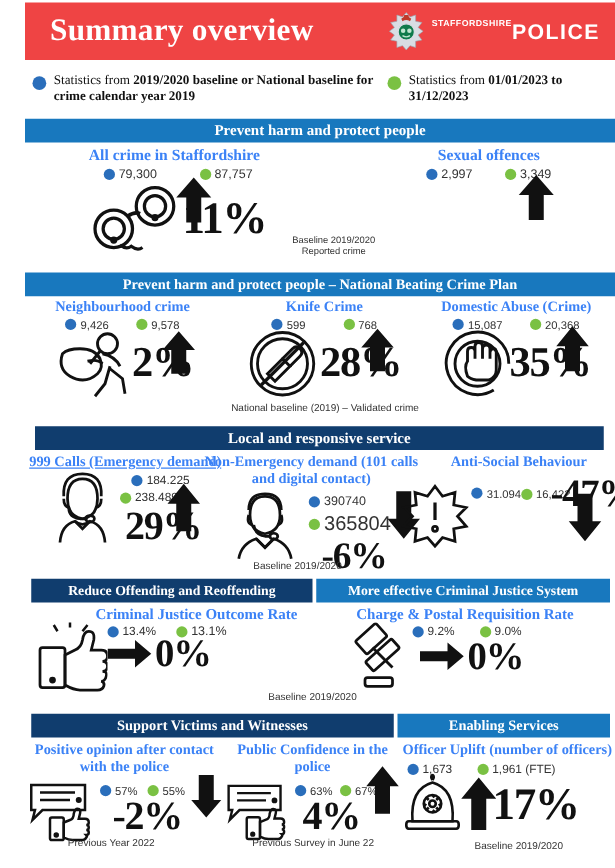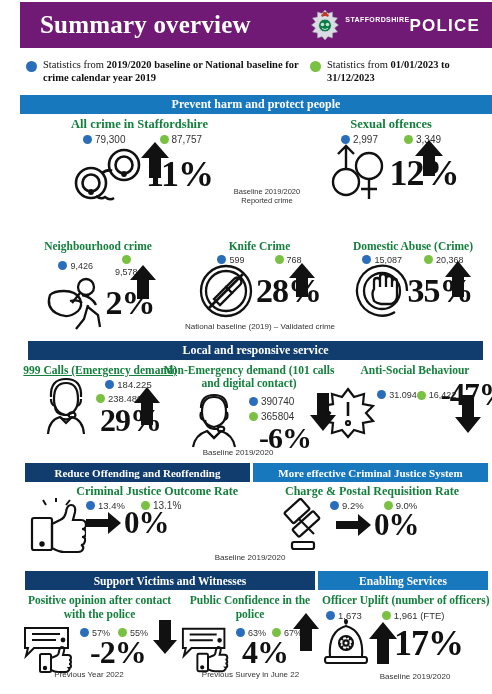--- a/index.html
+++ b/index.html
@@ -7,21 +7,21 @@
     width: 492px; height: 694px;
     background: #ffffff;
     font-family: "Liberation Serif", serif;
     overflow: hidden;
   }
   .page { position: relative; width: 492px; height: 694px; background: #fff; }
 
   
   .header {
     position: absolute; left: 20px; top: 2px; width: 472px; height: 46px;
-    background: #701a75;
+    background: #ef4444;
     display: flex; align-items: center; justify-content: space-between;
   }
   .header-title {
     color: #ffffff; font-size: 25px; font-weight: bold;
     font-family: "Liberation Serif", serif; letter-spacing: .2px;
     margin-left: 20px; white-space: nowrap;
   }
   .brand { display: flex; align-items: center; gap: 5px; margin-right: 12px; }
   .crest { width: 30px; height: 32px; flex: 0 0 auto; }
   .brand-text { display: flex; line-height: 1; }
@@ -59,21 +59,21 @@
     font-family: "Liberation Serif", serif; font-weight: bold;
     display: flex; align-items: center; justify-content: center;
   }
   .banner-dark { background: #103d6e; }
   .banner-light { background: #1878be; }
 
   
   .block { position: absolute; }
   .block-title {
     font-family: "Liberation Serif", serif; font-weight: bold;
-    color: #15803d; text-align: center; line-height: 1.12;
+    color: #3b82f6; text-align: center; line-height: 1.12;
   }
   .values { display: flex; align-items: center; justify-content: center; }
   .val {
     display: flex; align-items: center; gap: 3px;
     font-family: "Liberation Sans", sans-serif; color: #333;
   }
   .val .dot { width: 9px; height: 9px; }
   .figure { display: flex; align-items: center; justify-content: center; }
   .pct {
     font-family: "Liberation Serif", serif; font-weight: bold;
@@ -170,47 +170,37 @@
     <div class="values" style="gap:26px; margin-top:3px;">
       <span class="val" style="font-size:10px;">
           <span class="dot dot-blue"></span>
           <span>2,997</span>
         </span>
       <span class="val" style="font-size:10px;">
           <span class="dot dot-green"></span>
           <span>3,349</span>
         </span>
     </div>
-    <div class="figure" style="margin-top:-3px;">
-      <span class="icon-wrap">
-        <svg width="70" height="62" viewBox="0 0 70 62" fill="none" stroke="#111" stroke-width="2.4">
-          <circle cx="22" cy="40" r="13"></circle>
-          <path d="M22 27 L22 4 M14 12 L22 4 L30 12"></path>
-          <circle cx="45" cy="24" r="13"></circle>
-          <path d="M45 37 L45 57 M37 47 L53 47"></path>
-        </svg>
-      </span>
-      <span class="pct" style="font-size:36px; margin-left:-4px;">12%</span>
-    </div>
     <span class="icon-wrap" style="position:absolute; left:118px; top:22px;">
       <svg width="30" height="38" viewBox="0 0 30 38">
           <path d="M15 1 L29 17 L21 17 L21 37 L9 37 L9 17 L1 17 Z" fill="#111"></path>
         </svg>
     </span>
   </div>
 
+  <div class="banner banner-light" style="left:20px; top:218px; width:472px; height:19px; font-size:11.5px;">Prevent harm and protect people – National Beating Crime Plan</div>
 
   <div class="block" style="left:14px; top:240px; width:168px;">
     <div class="block-title" style="font-size:11.5px;">Neighbourhood crime</div>
     <div class="values" style="gap:22px; margin-top:2px;">
       <span class="val" style="font-size:9px;">
           <span class="dot dot-blue"></span>
           <span>9,426</span>
         </span>
-      <span class="val" style="font-size:9px;flex-direction:column;">
+      <span class="val" style="font-size:9px;">
           <span class="dot dot-green"></span>
           <span>9,578</span>
         </span>
     </div>
     <div class="figure" style="margin-top:-2px;">
       <span class="icon-wrap">
         <svg width="76" height="56" viewBox="0 0 76 56" fill="none" stroke="#111" stroke-width="2.3">
           <circle cx="44" cy="12" r="8"></circle>
           <path d="M8 20 q-4 12 6 18 q12 7 22 -2 q5 -5 2 -12 q-4 -8 -16 -8 q-10 0 -14 4 Z"></path>
           <path d="M38 18 L30 28 M40 20 q10 2 14 10"></path>
@@ -343,21 +333,21 @@
         </svg>
       </span>
       <div style="display:flex; flex-direction:column; margin-left:8px; margin-top:4px;">
         <div class="values" style="justify-content:flex-start;">
           <span class="val" style="font-size:10px;">
               <span class="dot dot-blue"></span>
               <span>390740</span>
             </span>
         </div>
         <div class="values" style="justify-content:flex-start; margin-top:4px;">
-          <span class="val" style="font-size:10px;">
+          <span class="val" style="font-size:16px;">
               <span class="dot dot-green"></span>
               <span>365804</span>
             </span>
         </div>
         <span class="pct" style="font-size:30px; margin-top:2px; margin-left:10px;">-6%</span>
       </div>
     </div>
     <span class="icon-wrap" style="position:absolute; left:146px; top:28px;">
       <svg width="28" height="40" viewBox="0 0 28 40">
           <path d="M14 39 L27 23 L20 23 L20 1 L8 1 L8 23 L1 23 Z" fill="#111"></path>

